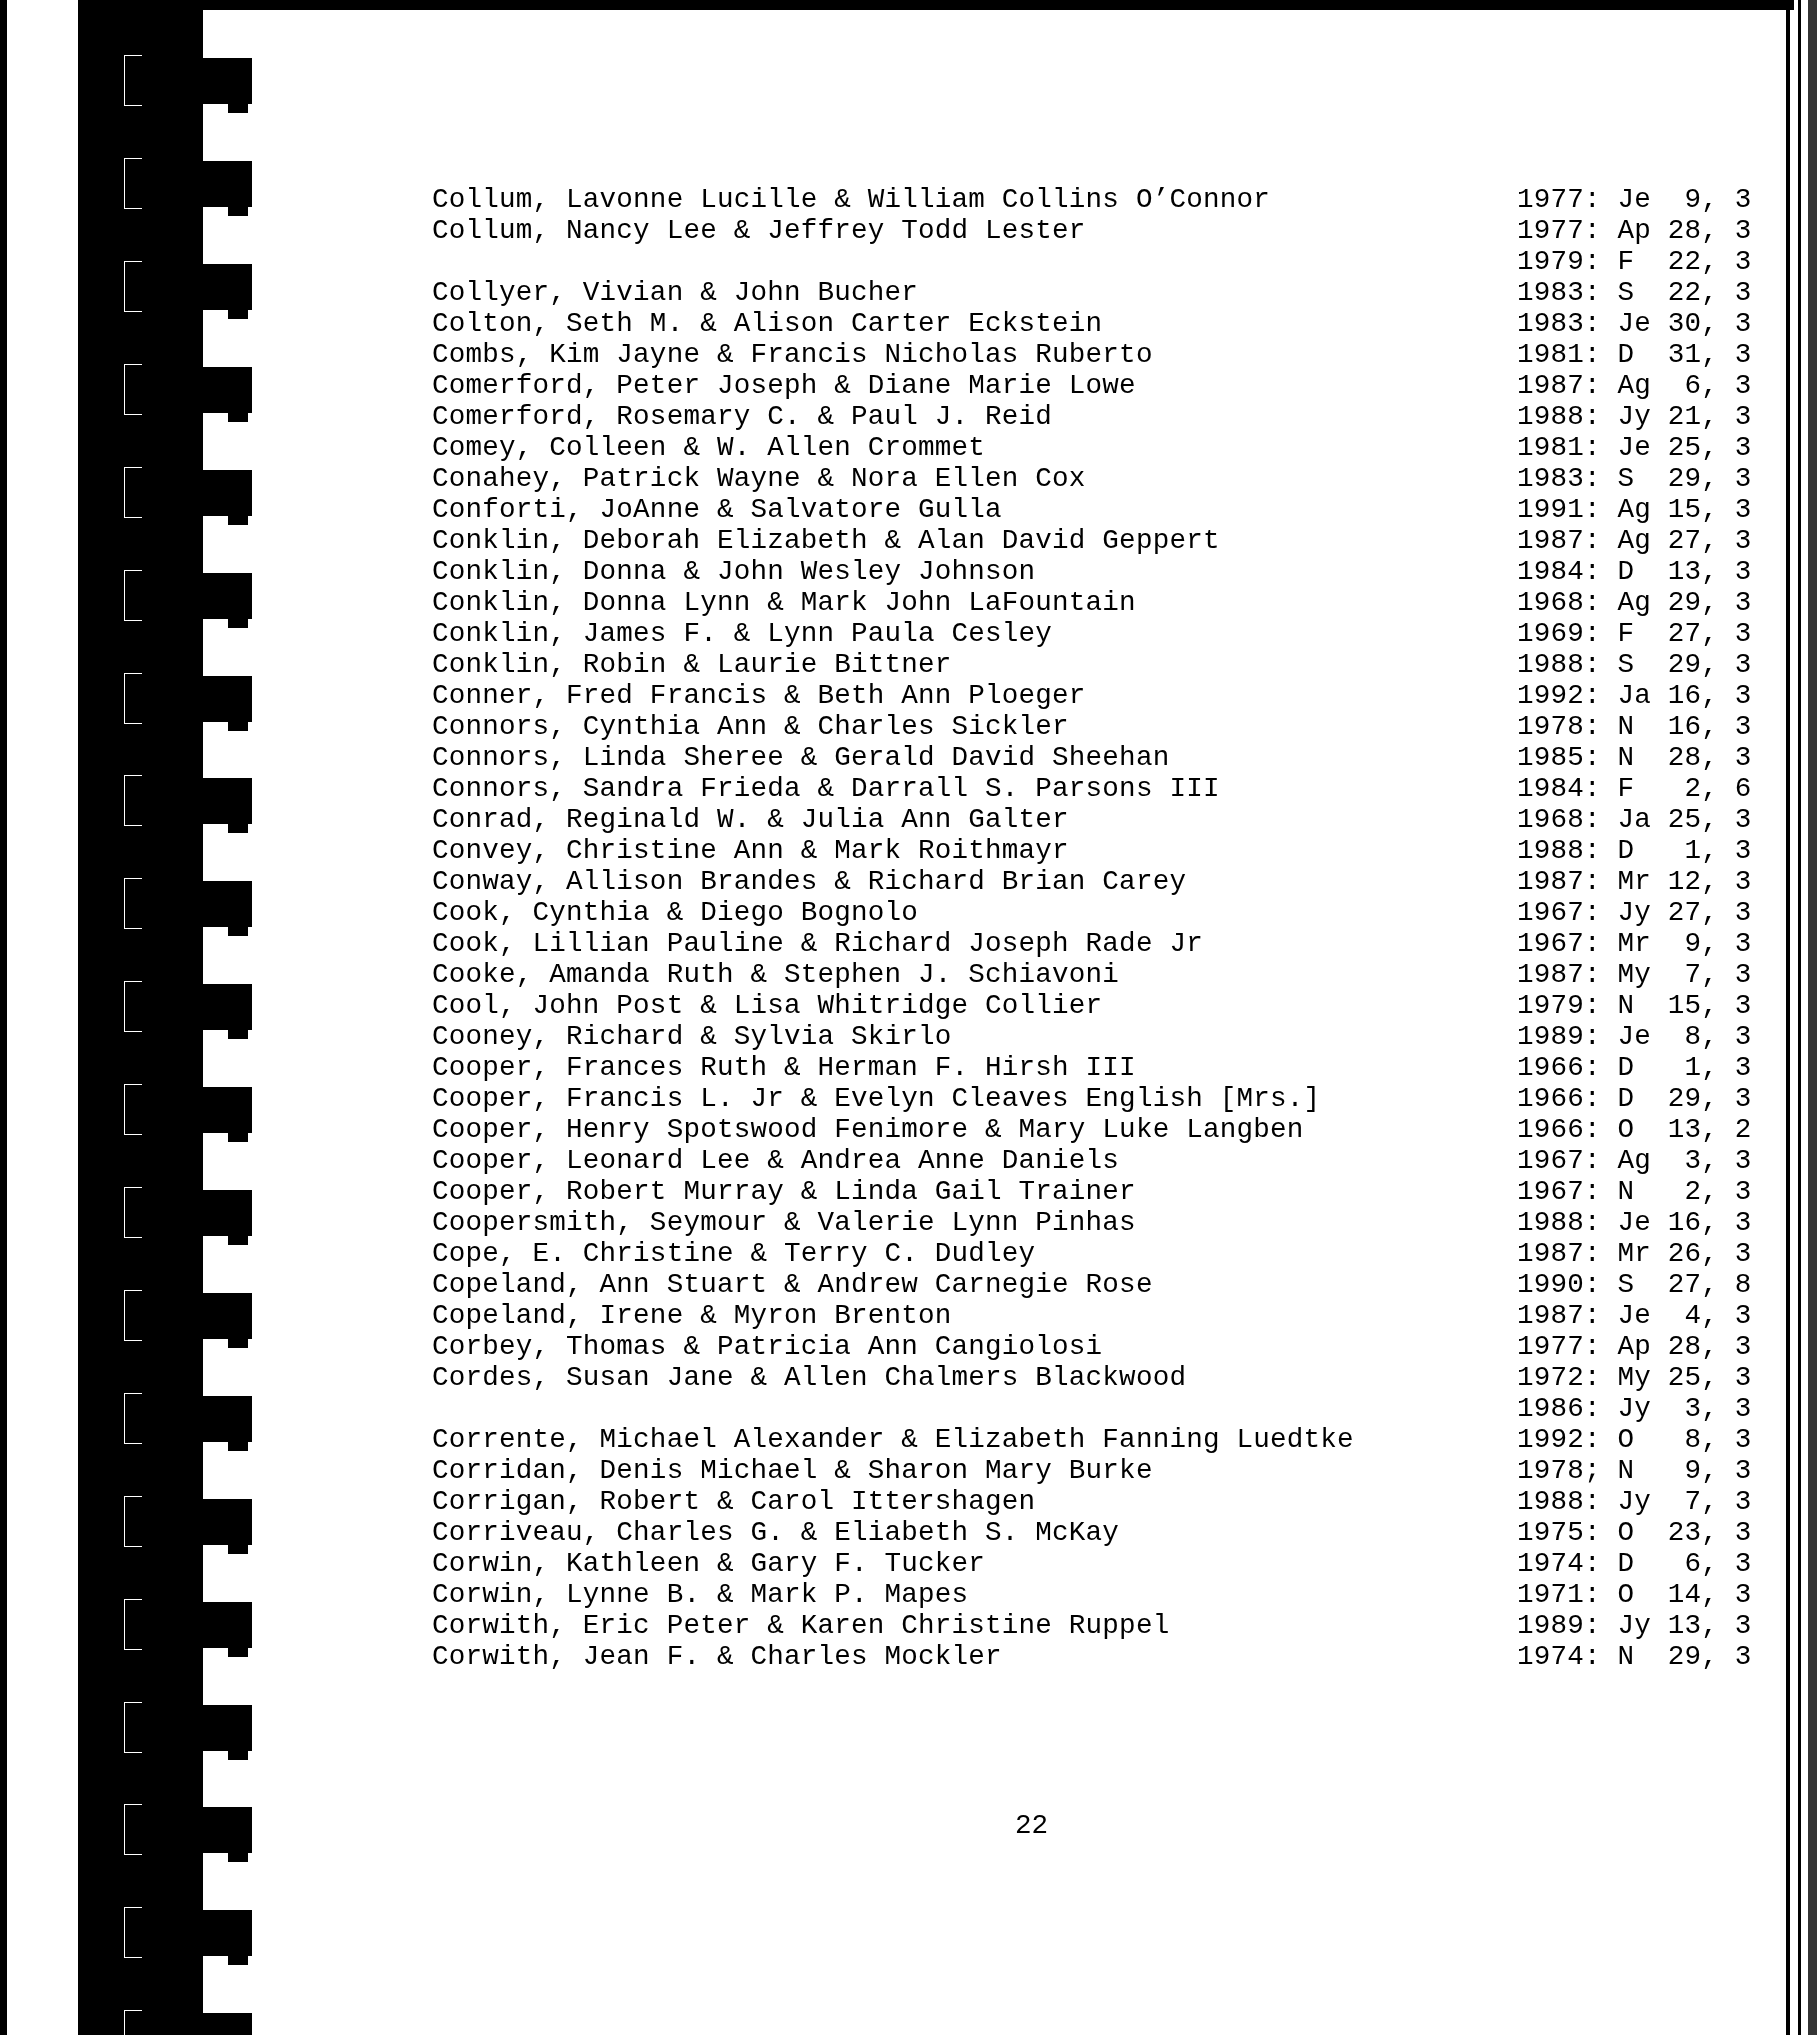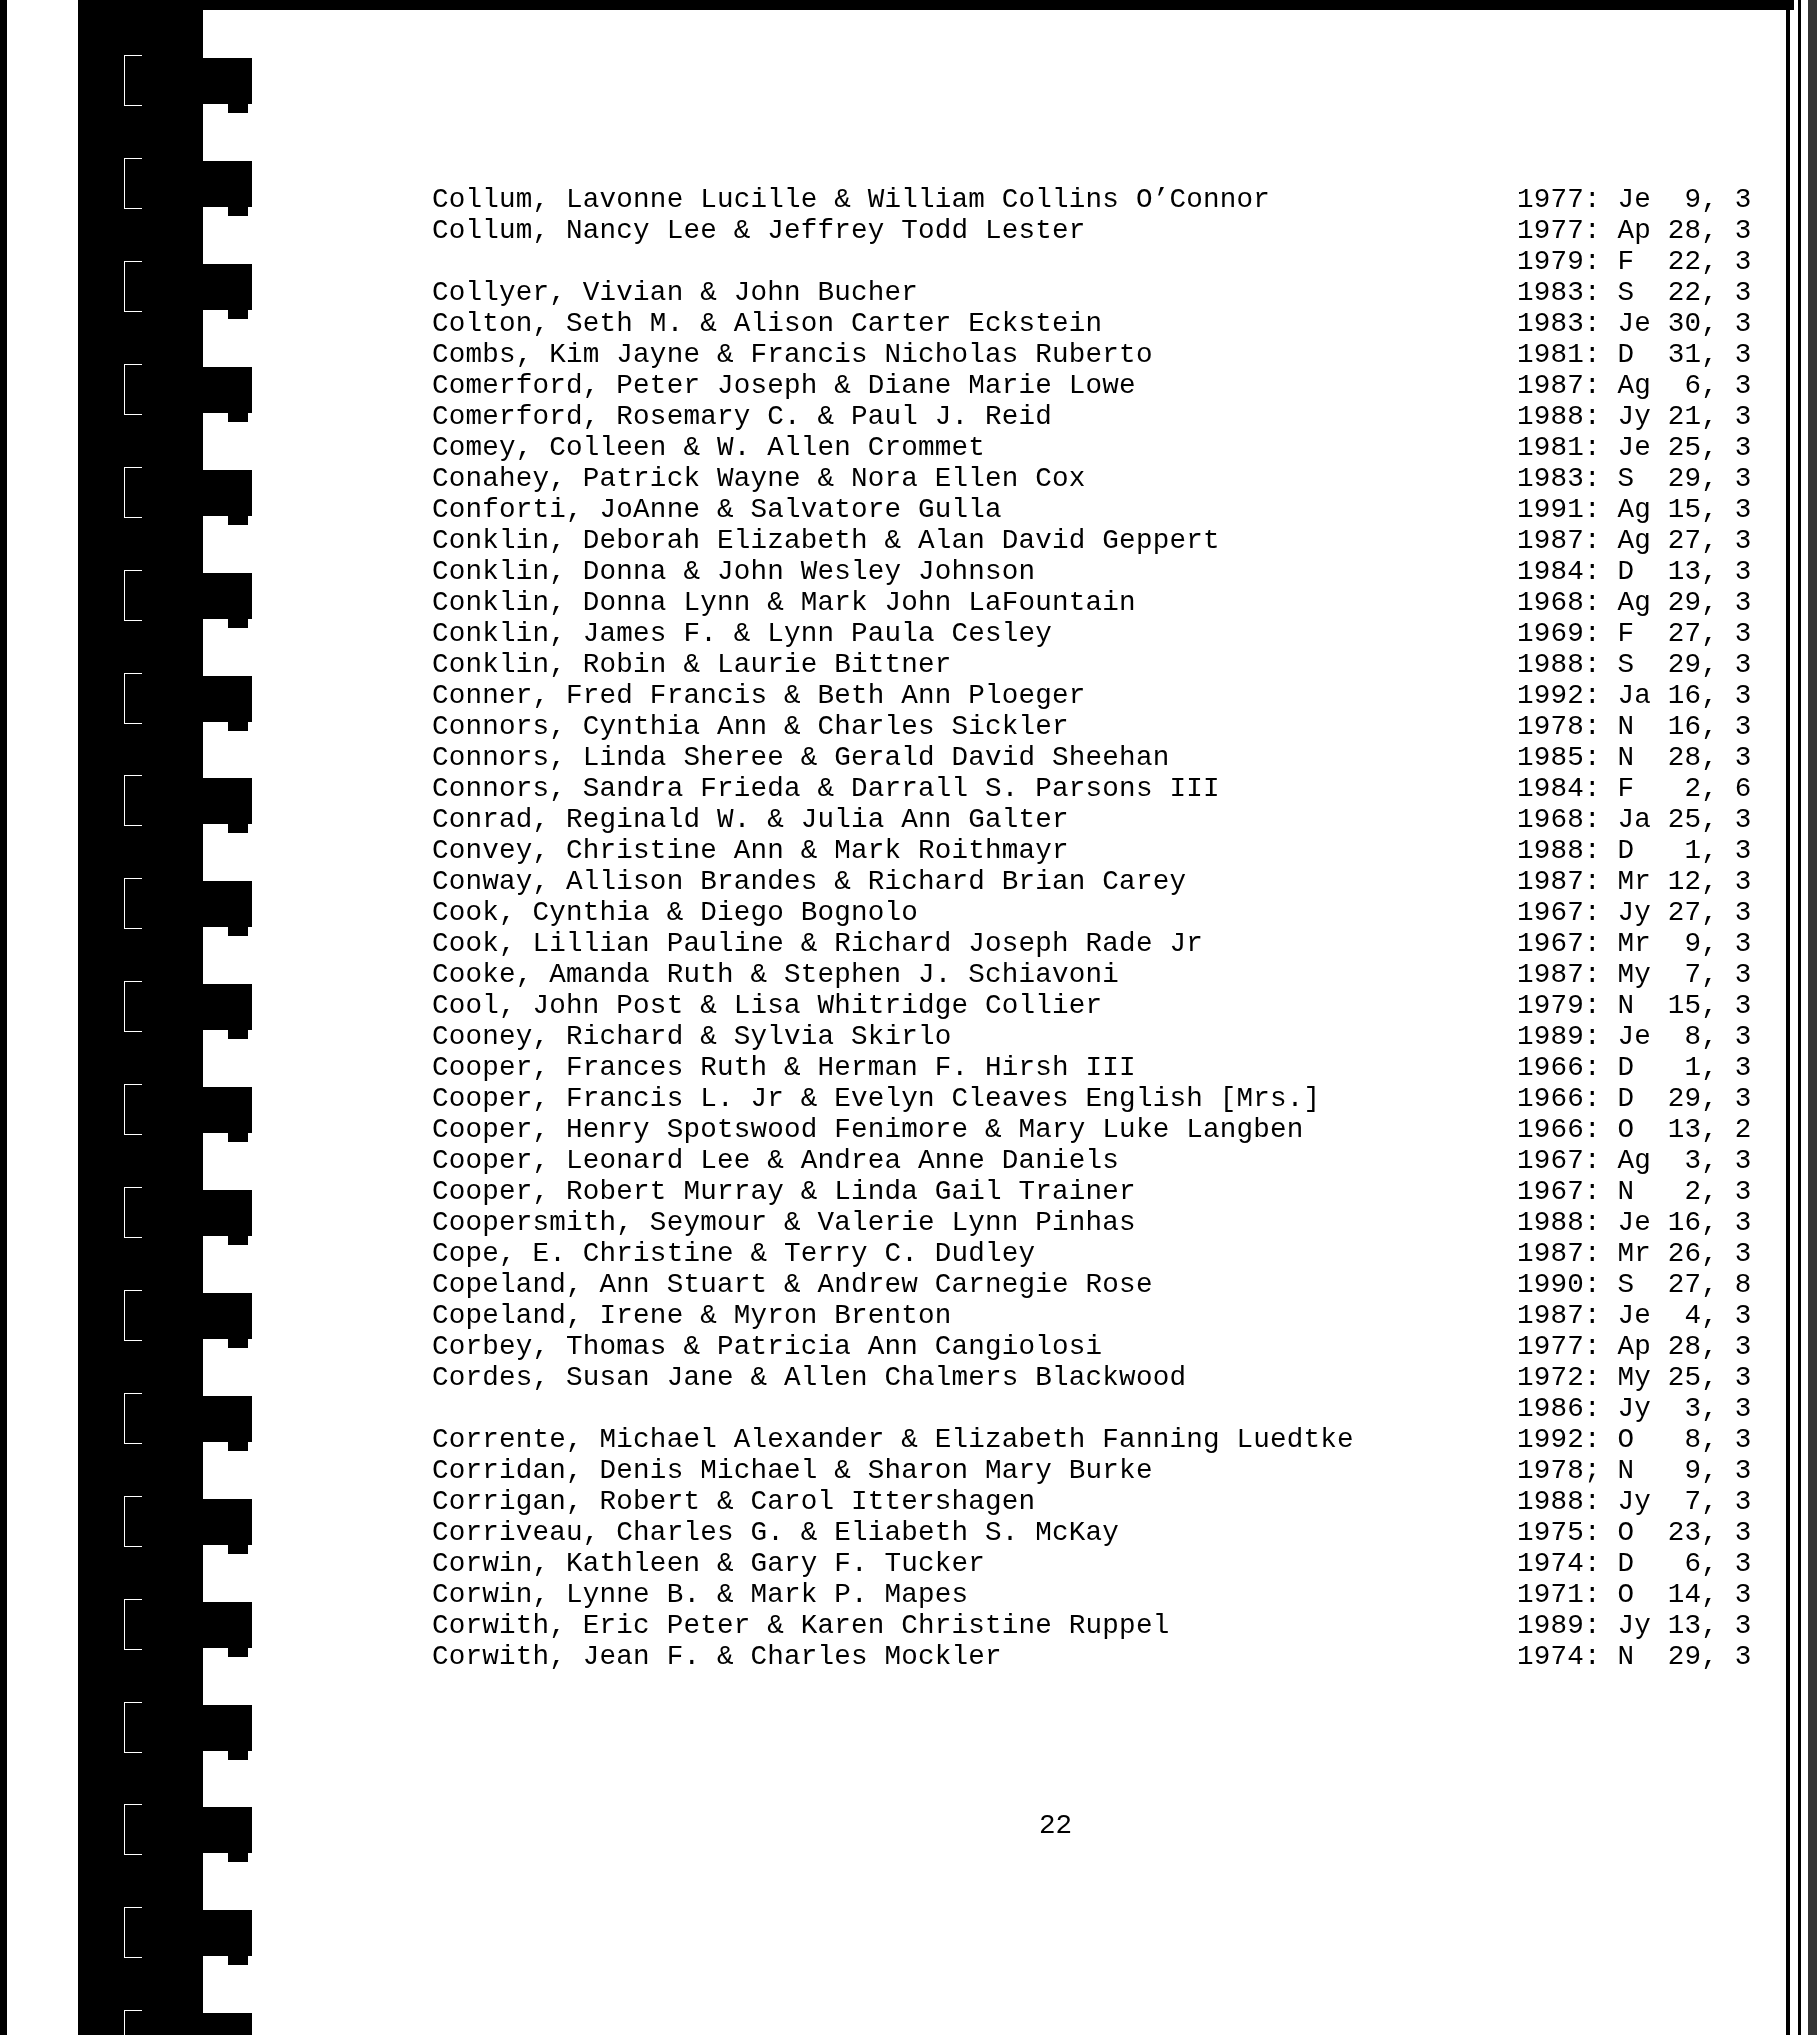--- a/index.html
+++ b/index.html
@@ -37,21 +37,21 @@
   .right-line3 { position: absolute; left: 1808px; top: 0; width: 9.8px; height: 2035px; background: #111; opacity: 0.85; }
 
   .entries { position: absolute; left: 388px; top: 184px; width: 1384px; margin-left: 44px; }
   .entry {
     position: relative; height: 31px; line-height: 31px; font-size: 27.6px;
     white-space: pre; letter-spacing: 0.2px;
   }
   .entry .name { position: absolute; left: 0; top: 0; }
   .entry .date { position: absolute; left: 1085px; top: 0; }
   .page-number {
-    position: absolute; left: 1039px; top: 1810px; font-size: 27.6px; line-height: 31px;
+    position: absolute; left: 1015px; top: 1810px; font-size: 27.6px; line-height: 31px;
   }
 </style>
 </head>
 <body>
 
 <div class="left-shadow"></div>
 <div class="left-white"></div>
 <div class="binding-strip"></div>
 <div class="top-edge"></div>
 <div class="page"></div>

